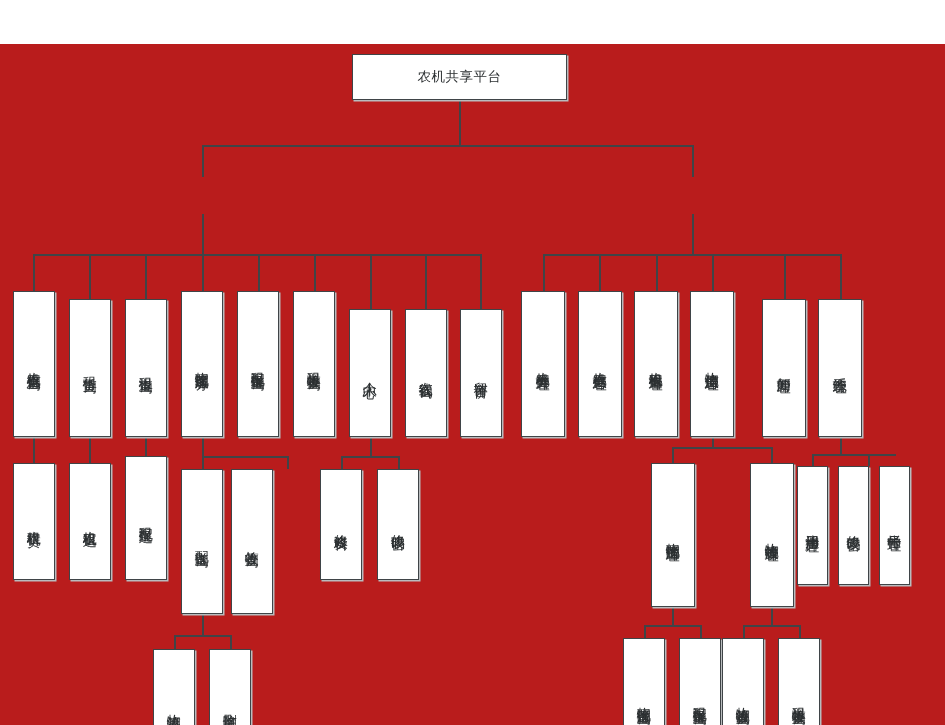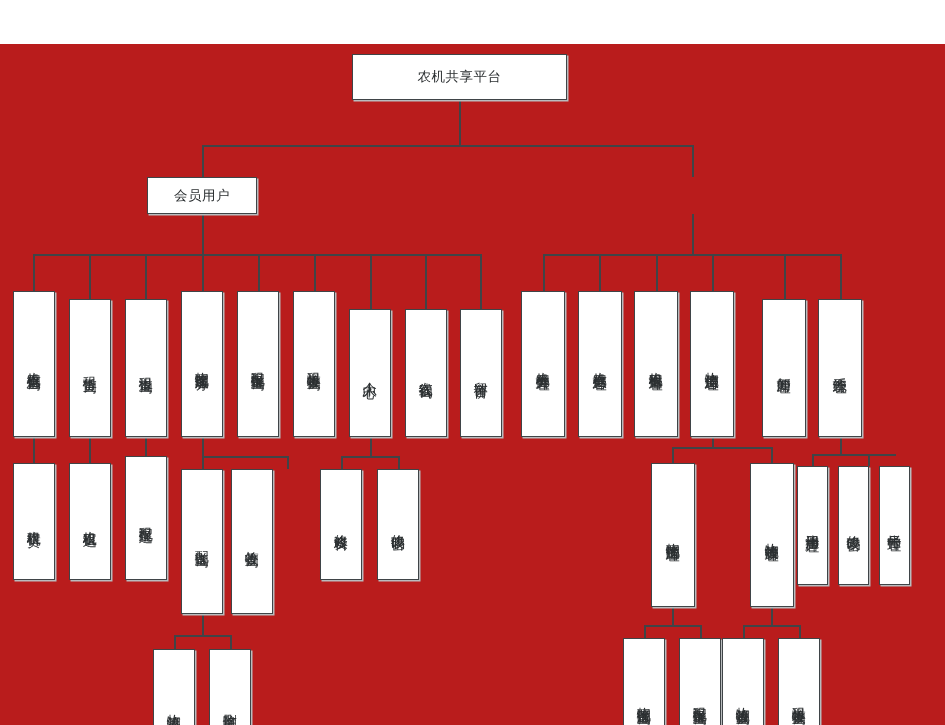--- a/index.html
+++ b/index.html
@@ -125,23 +125,20 @@
 
   <div class="conn v" style="left:771px; top:563px; height:19px;"></div>
   <div class="conn h" style="left:743px; top:581px; width:57px;"></div>
   <div class="conn v" style="left:743px; top:581px; height:13px;"></div>
   <div class="conn v" style="left:799px; top:581px; height:13px;"></div>
 
   <div class="node horiz root" style="left:352px; top:10px; width:215px; height:46px;">
     <span class="lbl">农机共享平台</span>
   </div>
 
-  <div class="node horiz" style="left:147px; top:133px; width:110px; height:37px;">
-    <span class="lbl">会员用户</span>
-  </div>
 
   <div class="node vert" style="left:13px; top:247px; width:42px; height:146px;">
     <span class="lbl">农机信息查询</span>
   </div>
   <div class="node vert" style="left:69px; top:255px; width:42px; height:138px;">
     <span class="lbl">租赁查询</span>
   </div>
   <div class="node vert" style="left:125px; top:255px; width:42px; height:138px;">
     <span class="lbl">退租查询</span>
   </div>

